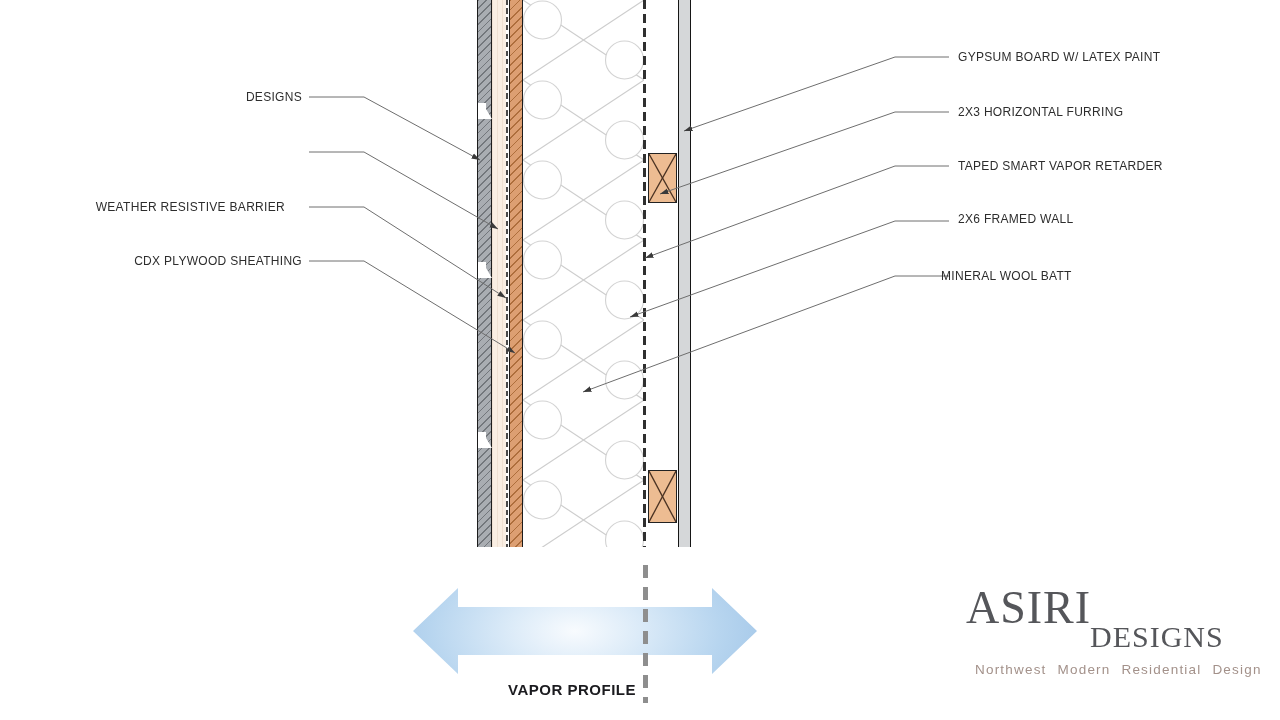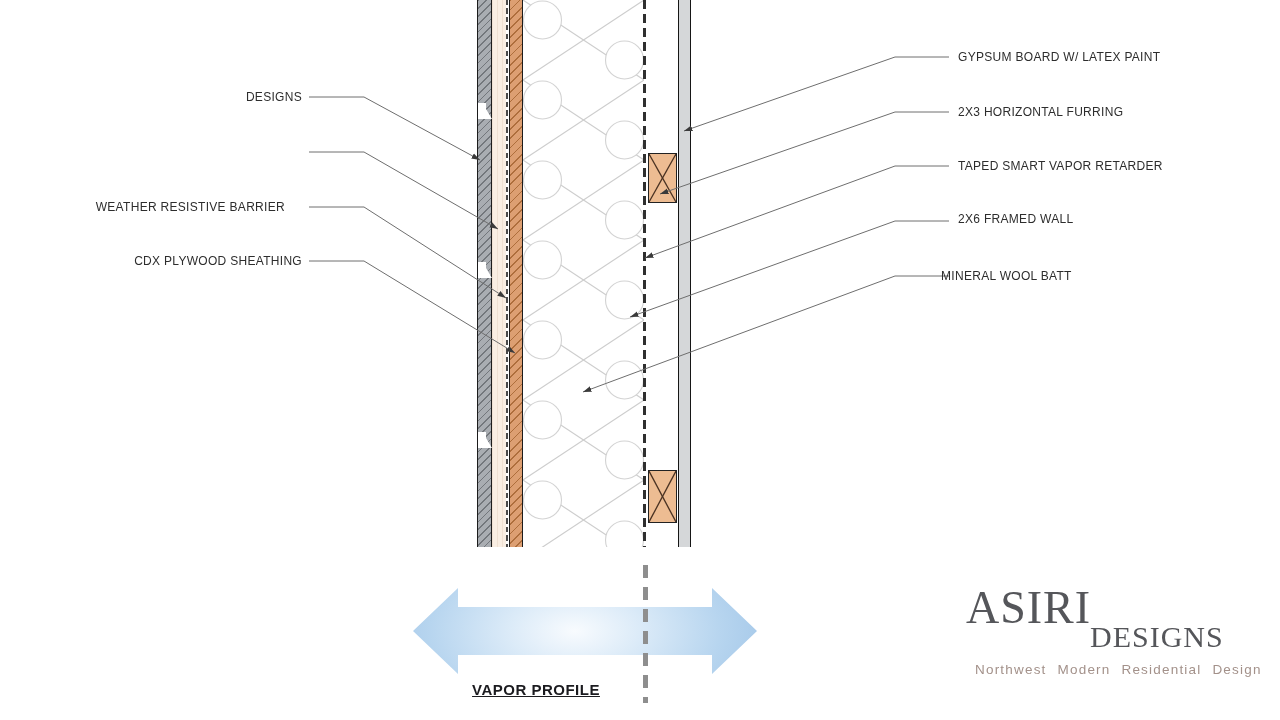--- a/index.html
+++ b/index.html
@@ -75,22 +75,22 @@
     background:radial-gradient(ellipse 62% 140% at 47% 50%,
       #f8fbfe 0%, #dcebf8 30%, #b7d5ef 68%, #9fc4e7 100%);
     clip-path:polygon(0px 43px,45px 0px,45px 19px,299px 19px,299px 0px,
       344px 43px,299px 86px,299px 67px,45px 67px,45px 86px);
   }
   .profile-axis{
     position:absolute;left:643px;top:565px;width:5px;height:138px;
     background:repeating-linear-gradient(to bottom, #8e8e8e 0 13px, rgba(0,0,0,0) 13px 22px);
   }
   .vapor-label{
-    position:absolute;left:436px;top:681px;width:200px;text-align:center;
-    font-size:15px;font-weight:bold;letter-spacing:0.5px;color:#1b1b1f;text-decoration:underline;
+    position:absolute;left:436px;top:681px;width:200px;text-align:right;
+    font-size:15px;font-weight:bold;letter-spacing:0.5px;color:#1b1b1f;
   }
 
   
   .logo-primary{
     position:absolute;left:966px;top:584px;
     font-family:"Liberation Serif", serif;font-size:46px;line-height:48px;
     color:#55565a;letter-spacing:1px;
   }
   .logo-secondary{
     position:absolute;left:1090px;top:621px;

